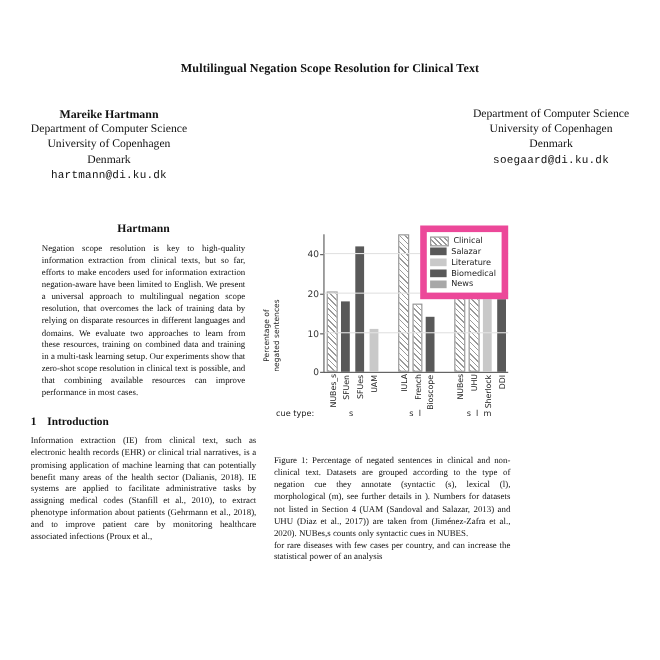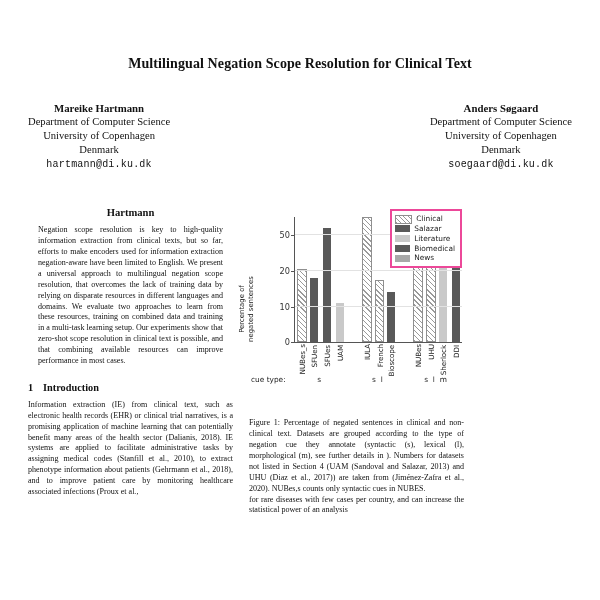--- a/index.html
+++ b/index.html
@@ -6,21 +6,21 @@
   body{
     width:600px;height:600px;background:#ffffff;
     font-family:"Liberation Serif", serif;
     color:#111;overflow:hidden;position:relative;
   }
   .page{width:600px;height:600px;position:relative;box-sizing:border-box;
         padding:0 28px;}
 
   
   .title{
-    text-align:center;font-size:14px;font-weight:bold;
+    text-align:center;font-size:11px;font-weight:bold;
     letter-spacing:.1px;margin-top:56px;
   }
   .authors{
     display:flex;justify-content:space-between;gap:62px;margin-top:29px;
   }
   .author{text-align:center;line-height:1.30;font-size:10.6px;}
   .author .nm{font-weight:bold;font-size:10.8px;}
   .author .mail{
     font-family:"Liberation Mono", monospace;font-size:10px;margin-top:2px;
     letter-spacing:.2px;
@@ -77,21 +77,21 @@
   }
   .cuerow{
     position:absolute;left:0;right:0;bottom:22px;height:12px;
     font-size:7.4px;font-family:"DejaVu Sans", sans-serif;color:#222;
   }
   .cuerow .cl{position:absolute;left:2px;top:0;}
   .cuemark{position:absolute;top:0;transform:translateX(-50%);letter-spacing:1.2px;}
 
   .legend{
     position:absolute;right:2px;top:0px;
-    border:2px solid #ec4899;background:#fff;
+    border:6px solid #ec4899;background:#fff;
     padding:3px 5px 3px 3px;
     font-size:7.4px;font-family:"DejaVu Sans", sans-serif;color:#222;
     line-height:1.32;z-index:4;
   }
   .lgrow{display:flex;align-items:center;gap:4px;white-space:nowrap;}
   .sw{width:15px;height:7px;display:inline-block;}
 
   .cap{font-size:8.05px;line-height:1.355;text-align:justify;margin:9px 0 0 0;}
   .cap .sc{font-variant:small-caps;}
   .after-cap{margin-top:9px;}
@@ -105,21 +105,20 @@
 
   <div class="authors">
     <div class="author">
       <div class="nm">Mareike Hartmann</div>
       <div>Department of Computer Science</div>
       <div>University of Copenhagen</div>
       <div>Denmark</div>
       <div class="mail">hartmann@di.ku.dk</div>
     </div>
     <div class="author">
-      <div class="nm">Anders Søgaard</div>
       <div>Department of Computer Science</div>
       <div>University of Copenhagen</div>
       <div>Denmark</div>
       <div class="mail">soegaard@di.ku.dk</div>
     </div>
   </div>
 
   <div class="cols">
 
     <div class="col left">
@@ -199,21 +198,21 @@
                 <div class="bar" style="left: 93.7692%; width: 4.76923%; height: 62.8571%;background:#595959;" title="DDI: 22">
                   <div class="xlab">DDI</div>
                 </div>
               </div>
           <div class="ytick" style="bottom: 0%; transform: translateY(50%);">0</div>
               <div class="gl" style="bottom: 28.5714%;"></div>
               <div class="ytick" style="bottom: 28.5714%; transform: translateY(50%);">10</div>
               <div class="gl" style="bottom: 57.1429%;"></div>
               <div class="ytick" style="bottom: 57.1429%; transform: translateY(50%);">20</div>
               <div class="gl" style="bottom: 85.7143%;"></div>
-              <div class="ytick" style="bottom: 85.7143%; transform: translateY(50%);">50</div>
+              <div class="ytick" style="bottom: 85.7143%; transform: translateY(50%);">40</div>
             </div>
           <div class="cuerow" id="cuerow">
               <div class="cl">cue type:</div>
               <div class="cuemark" style="left: 70.8462px;">s</div>
               <div class="cuemark" style="left: 129px;">s l</div>
               <div class="cuemark" style="left: 187.154px;">s l m</div>
             </div>
         </div>
 
         <p class="cap"><span id="cap-main">Figure 1: Percentage of negated sentences in clinical and non-clinical text. Datasets are grouped according to the type of negation cue they annotate (syntactic (s), lexical (l), morphological (m), see further details in ). Numbers for datasets not listed in Section 4 (UAM (Sandoval and Salazar, 2013) and UHU (Diaz et al., 2017)) are taken from (Jiménez-Zafra et al., 2020). NUBes,s counts only syntactic cues in </span><span class="sc" id="cap-sc">NUBES</span><span id="cap-tail">.</span></p>

